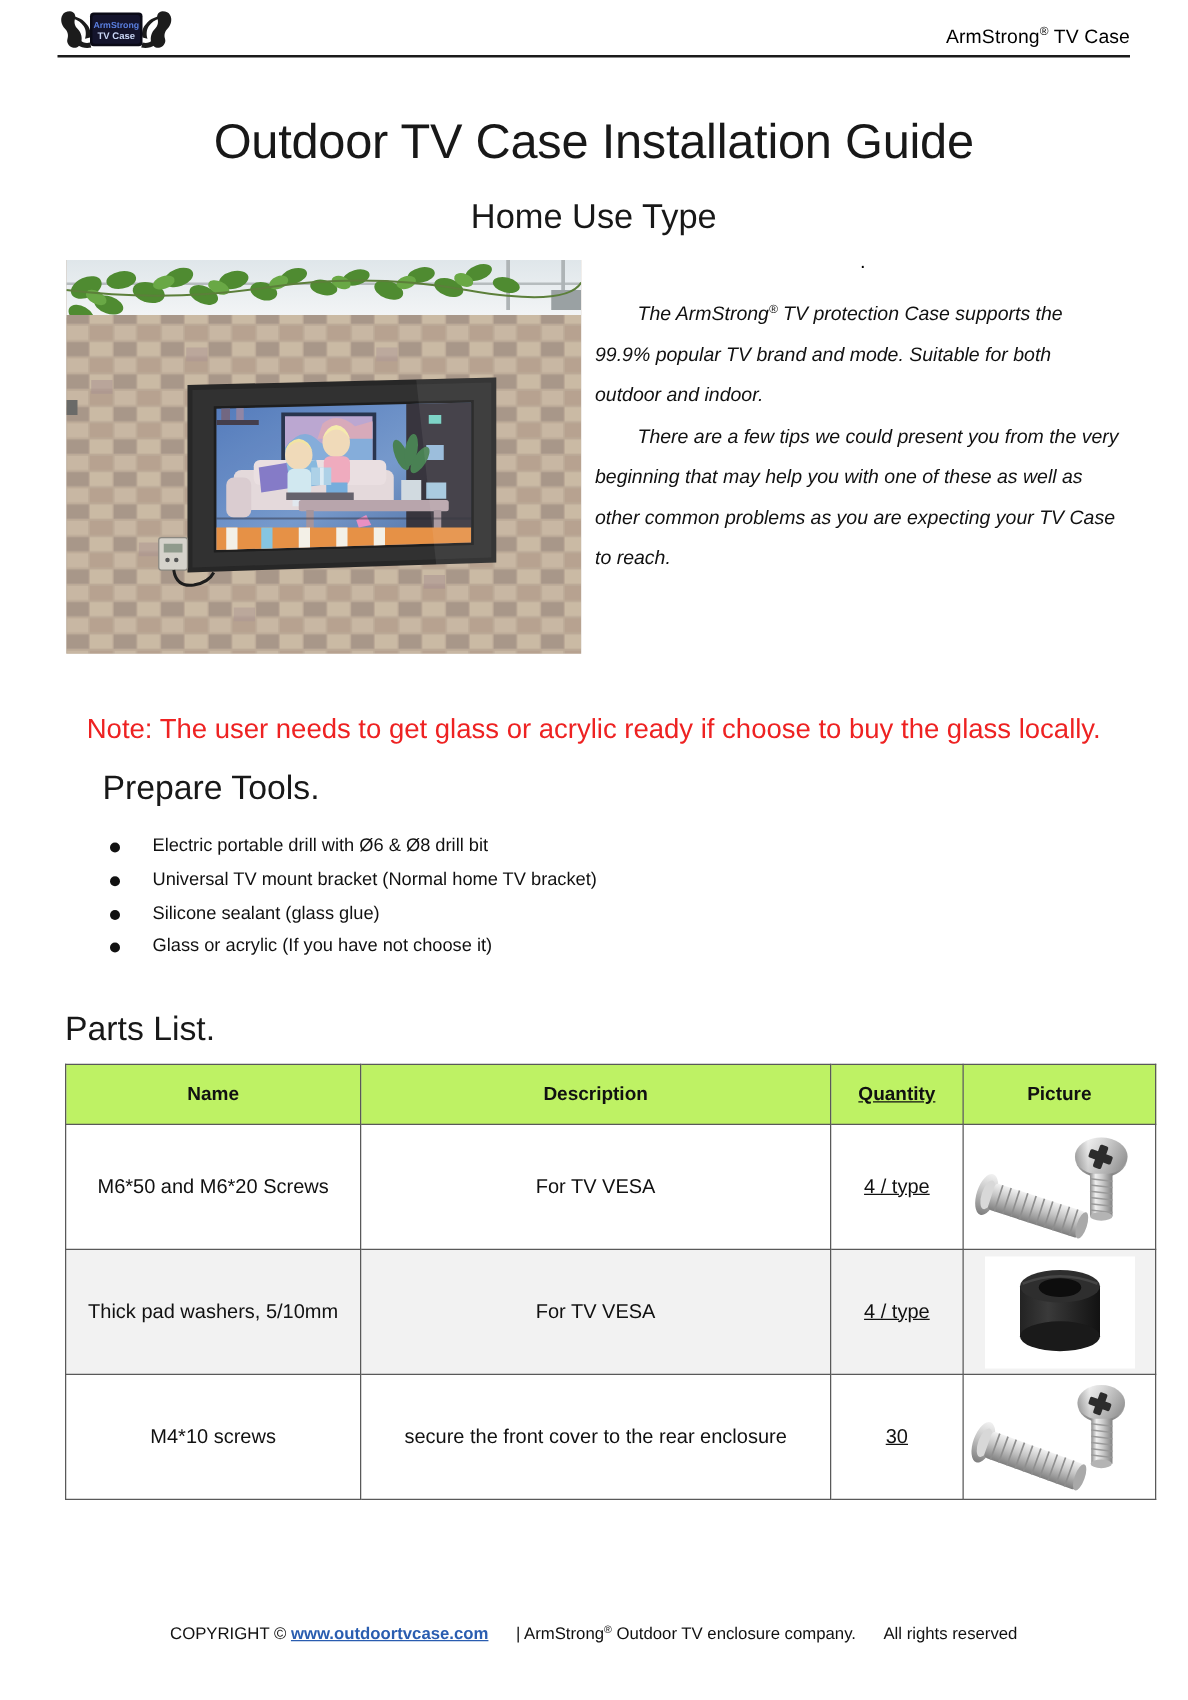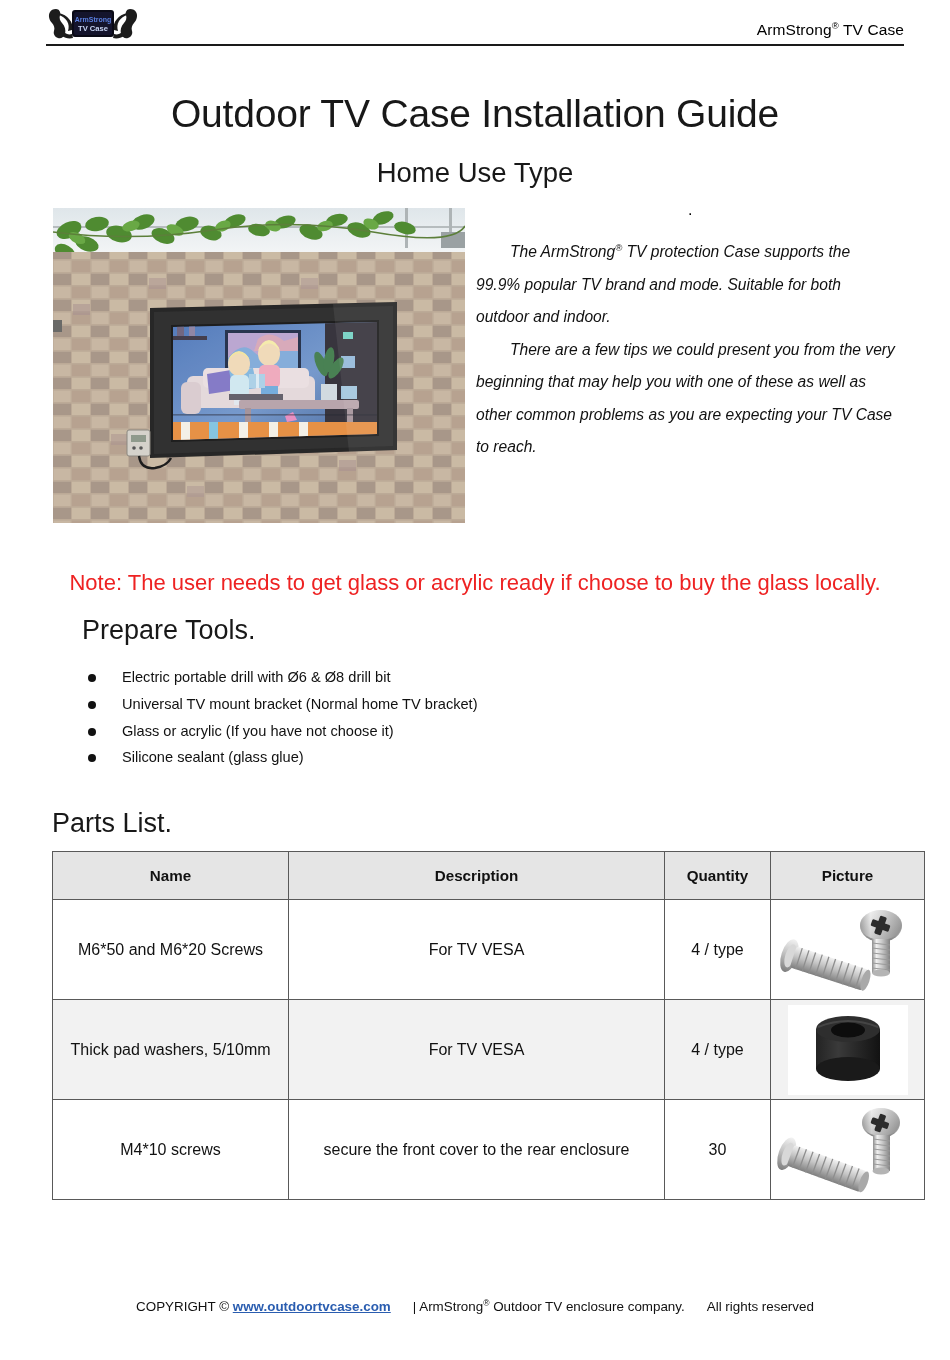--- a/index.html
+++ b/index.html
@@ -129,34 +129,34 @@
     table-layout: fixed;
   }
   .parts-table th, .parts-table td {
     border: 1px solid #595959;
     text-align: center;
     vertical-align: middle;
     font-weight: normal;
     color: #111;
   }
   .parts-table thead th {
-    background: #e5e5e5;
+    background: #bef264;
     height: 48px;
     font-size: 15.2px;
     font-weight: bold;
   }
   .parts-table tbody td {
     height: 100px;
     font-size: 16px;
     padding: 4px 6px;
   }
   .parts-table tbody tr.alt td { background: #f2f2f2; }
   .col-name  { width: 236px; }
   .col-desc  { width: 376px; }
-  .col-qty   { width: 106px; }
+  .col-qty   { width: 106px; text-decoration: underline; }
   .col-pic   { width: 154px; }
   .parts-table td.pic-cell { padding: 0; }
   .pic-wrap {
     width: 100%; height: 100%;
     display: flex; align-items: center; justify-content: center;
   }
   .pic-wrap svg { display: block; }
 
   
   .footer {
@@ -385,25 +385,25 @@
   <li>
     <span class="bullet"></span>
     <span>Electric portable drill with Ø6 &amp; Ø8 drill bit</span>
   </li>
   <li>
     <span class="bullet"></span>
     <span>Universal TV mount bracket (Normal home TV bracket)</span>
   </li>
   <li>
     <span class="bullet"></span>
-    <span>Glass or acrylic (If you have not choose it)</span>
+    <span>Silicone sealant (glass glue)</span>
   </li>
   <li>
     <span class="bullet"></span>
-    <span>Silicone sealant (glass glue)</span>
+    <span>Glass or acrylic (If you have not choose it)</span>
   </li>
 </ul>
 
 <div class="section-heading" id="heading-parts">Parts List.</div>
 
 <table class="parts-table">
   <thead>
     <tr>
       <th class="col-name">Name</th>
       <th class="col-desc">Description</th>

